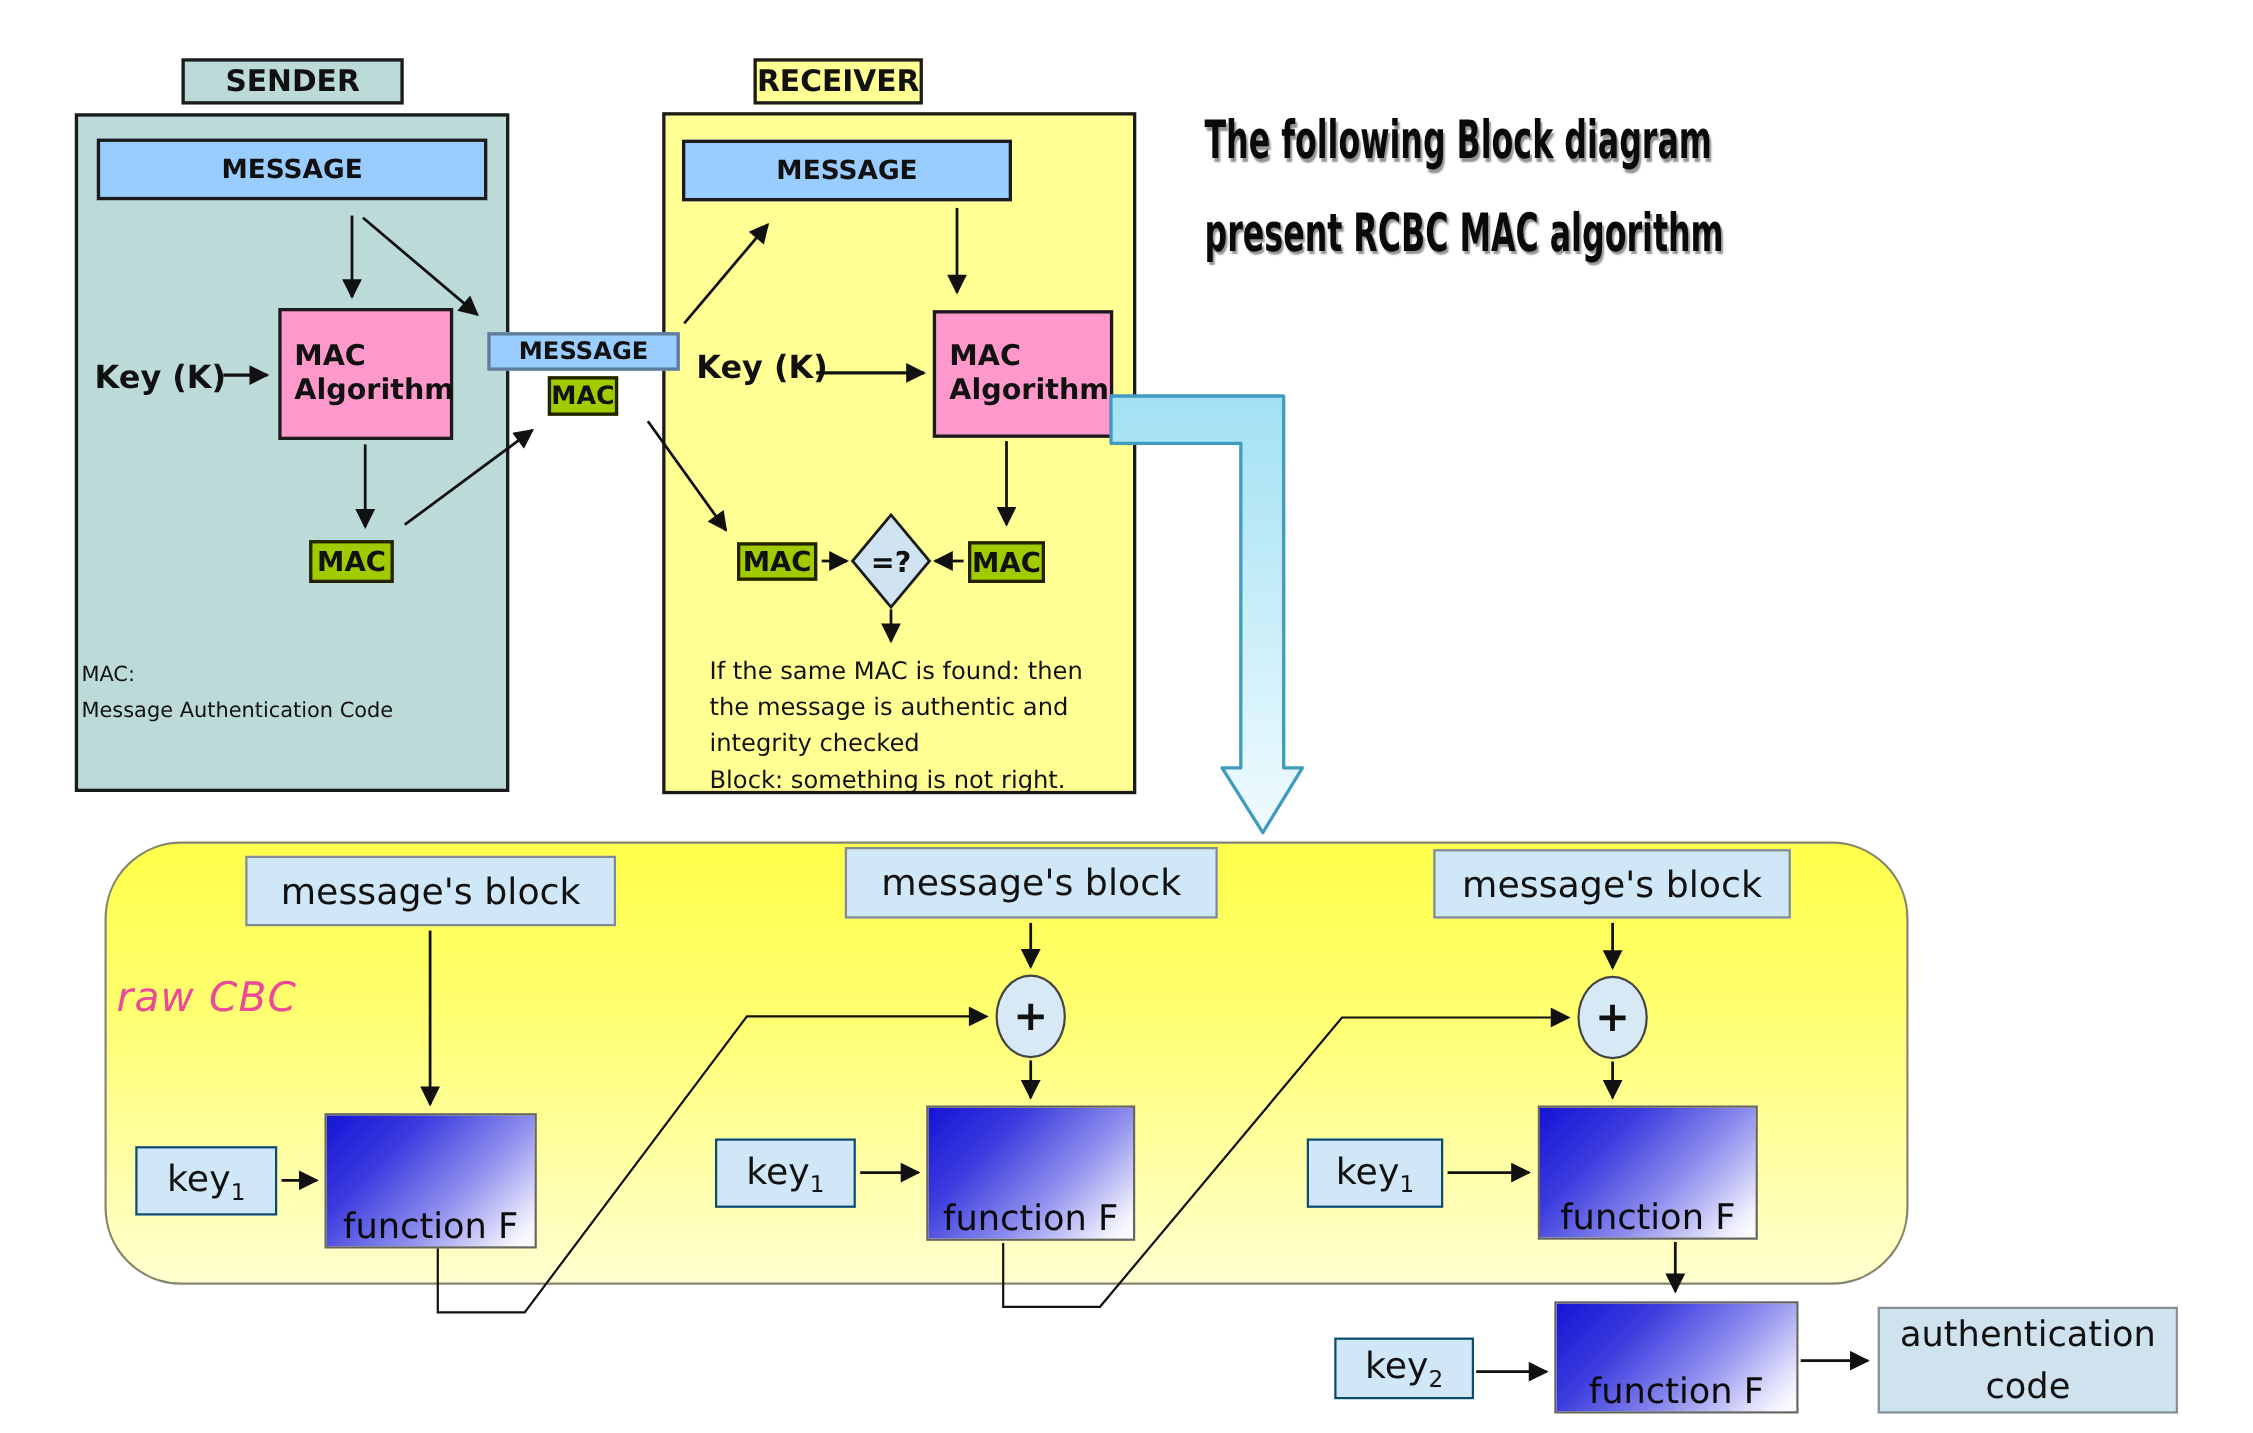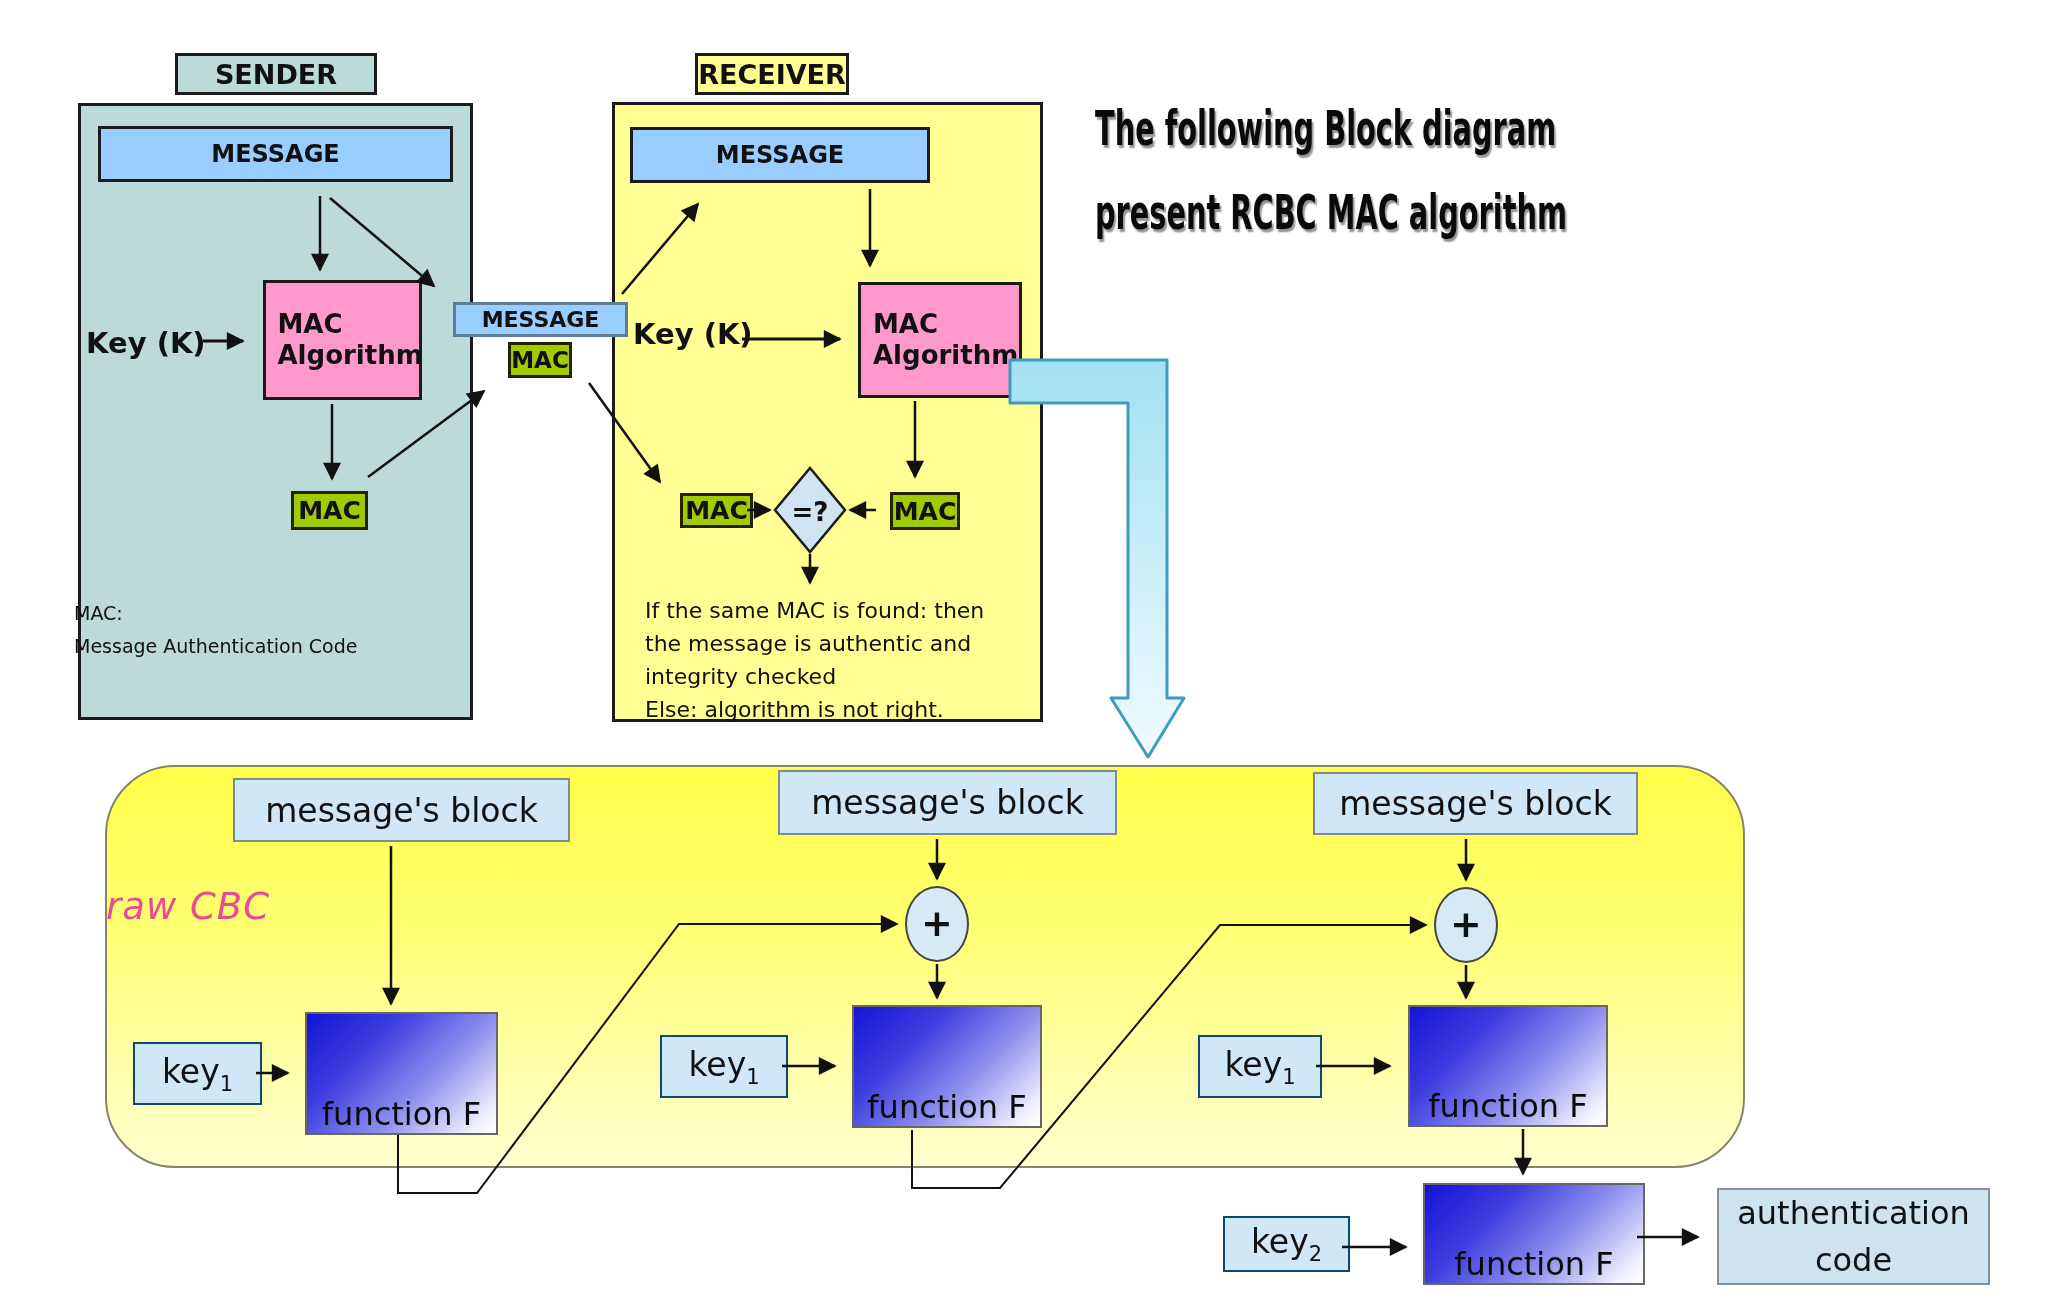--- a/index.html
+++ b/index.html
@@ -1,20 +1,20 @@
 <!DOCTYPE html>
 <html><head>
 <meta charset="utf-8">
 <style>
   html,body{margin:0;padding:0;background:#ffffff;}
   .stage{position:relative;width:2048px;height:1303px;background:#ffffff;overflow:hidden;
          font-family:"DejaVu Sans","Liberation Sans",sans-serif;color:#111;}
   .abs{position:absolute;box-sizing:border-box;}
   .box{position:absolute;box-sizing:border-box;display:flex;align-items:center;justify-content:center;
-       text-align:center;z-index:1;margin-left:10px;}
+       text-align:center;z-index:1;}
   .panel{border:3px solid #1b1b1b;}
   .sender-fill{background:#bcdad8;}
   .receiver-fill{background:#ffff94;}
   .msg{background:#99ccff;border:3px solid #1b1b1b;font-weight:bold;font-size:24px;}
   .pink{background:#ff99cc;border:3px solid #1b1b1b;font-weight:bold;font-size:26px;line-height:1.2;}
   .green{background:#9fcb00;border:3px solid #222200;font-weight:bold;font-size:25px;}
   .lblbox{font-weight:bold;font-size:27px;border:3px solid #1b1b1b;}
   .lightblue{background:#cfe7f6;border:2px solid #808a90;font-size:33px;}
   .keybox{background:#cfe7f6;border:2px solid #0c4a6e;font-size:33px;}
   .func{background:linear-gradient(135deg,#1414d6 0%,#3c3cde 30%,#8f8fee 62%,#f2f2ff 92%,#ffffff 100%);
@@ -89,21 +89,21 @@
     <span>MAC</span>
   </div>
   <div class="box green" style="left:880px;top:492px;width:70px;height:38px;">
     <span>MAC</span>
   </div>
   <div class="cmp" style="left:778px;top:497px;width:64px;">=?</div>
   <div class="abs resulttext" style="left:645px;top:594px;">
     <div>If the same MAC is found: then</div>
     <div>the message is authentic and</div>
     <div>integrity checked</div>
-    <div>Else: algorithm is not right.</div>
+    <div>Block: something is not right.</div>
   </div>
 
   <div class="abs rawcbclabel" style="left:106px;top:885px;">raw CBC</div>
 
   <div class="box lightblue" style="left:223px;top:778px;width:337px;height:64px;">
     <span>message's block</span>
   </div>
   <div class="box lightblue" style="left:768px;top:770px;width:339px;height:65px;">
     <span>message's block</span>
   </div>

